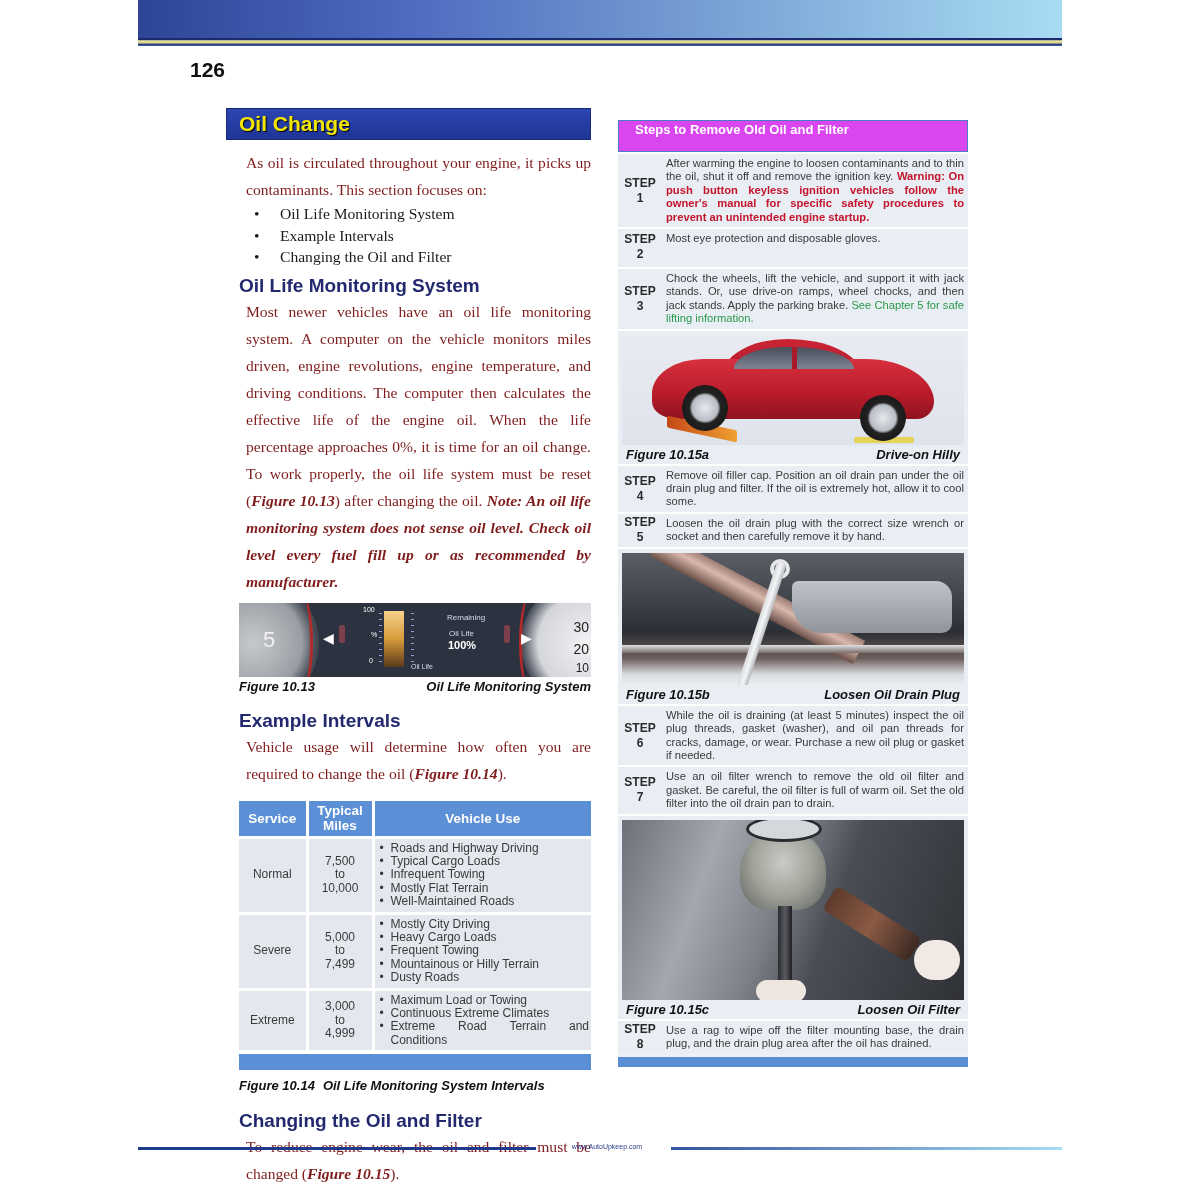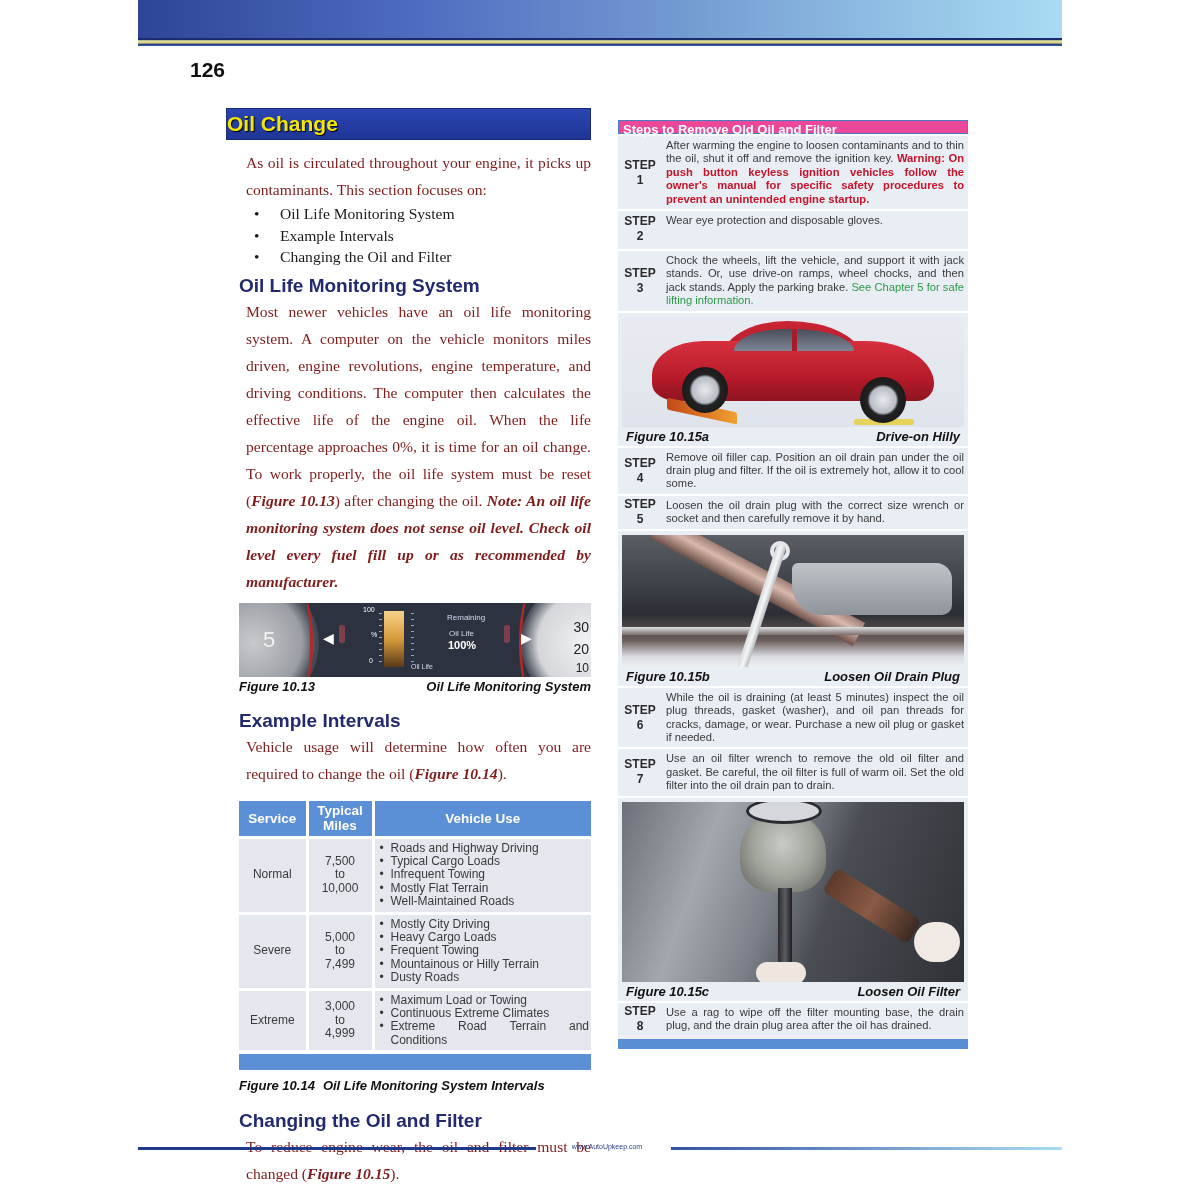--- a/index.html
+++ b/index.html
@@ -18,21 +18,21 @@
     }
     .page-number {
       position: absolute; left: 52px; top: 58px;
       font-family: "Liberation Sans", sans-serif; font-weight: bold; font-size: 21px; color: #111;
     }
 
     
     .left-col { position: absolute; left: 88px; top: 108px; width: 365px; }
     .section-bar {
       height: 32px; background: linear-gradient(180deg, #2b45b2 0%, #1f3596 100%);
-      border: 1px solid #182a78; 
+      border: 1px solid #182a78; padding-left: 12px;
       font-family: "Liberation Sans", sans-serif; font-weight: bold; font-size: 21px;
       color: #f3e600; line-height: 30px; text-shadow: 1px 1px 1px #000;
     }
     .body-text {
       margin-left: 20px; font-size: 15.6px; line-height: 27px; text-align: justify; color: #7f1d1d;
     }
     .intro { margin-top: 9px; }
     .bullets { list-style: none; margin-left: 28px; font-size: 15.6px; line-height: 21.7px; }
     .bullets li { position: relative; padding-left: 26px; }
     .bullets li::before { content: "•"; position: absolute; left: 0; top: 0; }
@@ -97,23 +97,23 @@
     }
     table.intervals td:last-child { border-right: none; text-align: left; }
     table.intervals td ul { list-style: none; padding-left: 14px; }
     table.intervals td ul li { position: relative; }
     table.intervals td ul li::before { content: "•"; position: absolute; left: -11px; }
     .table-footer-bar { margin-left: 13px; width: 352px; height: 16px; background: #5b8fd6; margin-top: 4px; }
 
     
     .right-col { position: absolute; left: 480px; top: 120px; width: 350px; background: #edf0f6; }
     .steps-header {
-      height: 14px; background: #ec4899; color: #fff;
+      height: 32px; background: #d946ef; color: #fff;
       font-family: "Liberation Sans", sans-serif; font-weight: bold; font-size: 13px;
-      line-height: 18px; padding-left: 4px; border: 1px solid #4a7cc1;
+      line-height: 18px; padding-left: 16px; border: 1px solid #4a7cc1;
     }
     .step {
       display: flex; border-top: 2px solid #fff; background: #e9edf4;
       font-family: "Liberation Sans", sans-serif; font-size: 11.2px; line-height: 13.4px; color: #3a3a3a;
     }
     .step-label {
       width: 44px; flex: none; display: flex; flex-direction: column; align-items: center; justify-content: center;
       font-weight: bold; font-size: 12px; color: #2a2a2a; line-height: 15px;
     }
     .step-text { flex: 1; padding: 3px 4px 3px 4px; text-align: justify; }
@@ -296,21 +296,21 @@
           <span>STEP</span>
           <span>1</span>
         </div>
       <div class="step-text"><span>After warming the engine to loosen contaminants and to thin the oil, shut it off and remove the ignition key. </span><span class="warn">Warning: On push button keyless ignition vehicles follow the owner's manual for specific safety procedures to prevent an unintended engine startup.</span></div>
     </div>
     <div class="step">
       <div class="step-label" style="justify-content:flex-start;padding-top:3px;height:38px;">
           <span>STEP</span>
           <span>2</span>
         </div>
-      <div class="step-text">Wear eye protection and disposable gloves.</div>
+      <div class="step-text">Most eye protection and disposable gloves.</div>
     </div>
     <div class="step">
       <div class="step-label">
           <span>STEP</span>
           <span>3</span>
         </div>
       <div class="step-text"><span>Chock the wheels, lift the vehicle, and support it with jack stands. Or, use drive-on ramps, wheel chocks, and then jack stands. Apply the parking brake. </span><span class="green">See Chapter 5 for safe lifting information.</span></div>
     </div>
 
     <div class="photo-box">

